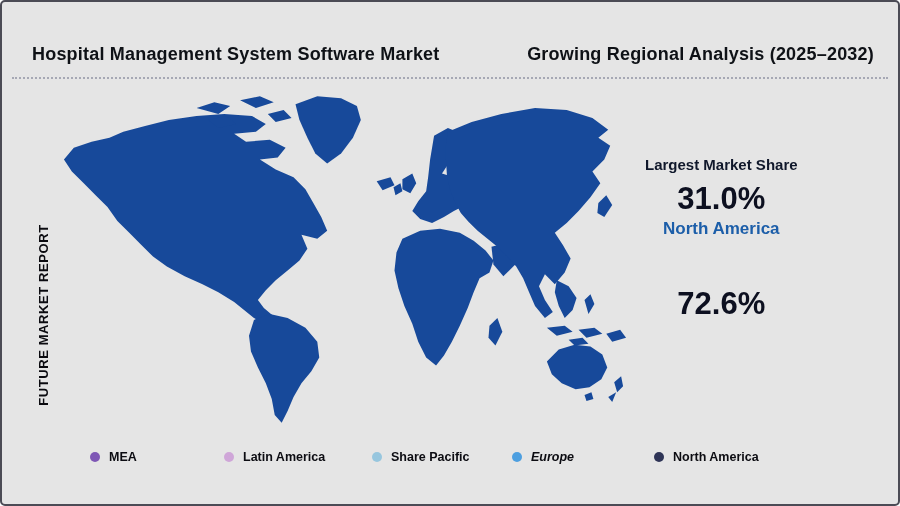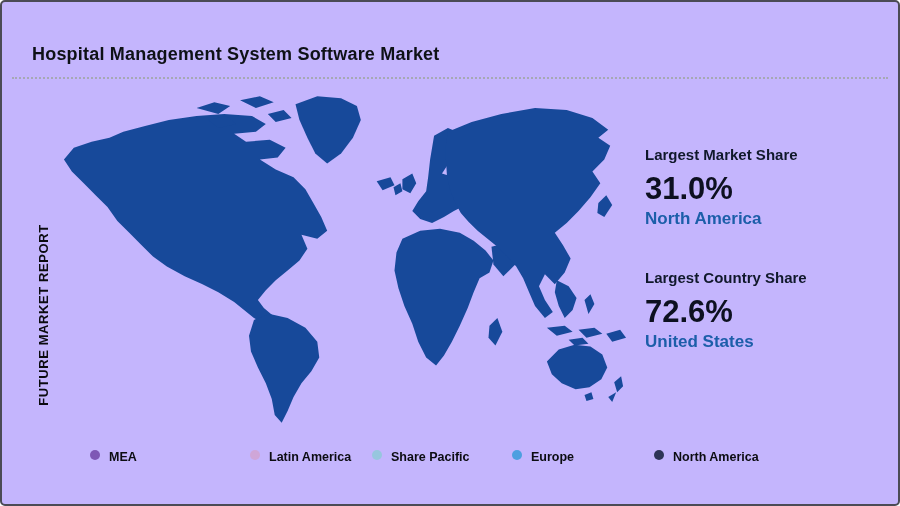--- a/index.html
+++ b/index.html
@@ -1,18 +1,18 @@
 <!DOCTYPE html>
 <html><head>
 <meta charset="utf-8">
 <style>
   html,body { margin:0; padding:0; background:#ffffff; }
   .frame {
     position:relative; width:900px; height:506px; box-sizing:border-box;
-    background:#c4b5fd; border:2px solid #4b4b55; border-radius:5px;
+    background:#e5e5e5; border:2px solid #4b4b55; border-radius:5px;
     overflow:hidden; font-family:"Liberation Sans", sans-serif;
   }
   .title {
     position:absolute; top:43px; margin:0; font-size:18px; font-weight:bold;
     color:#0e1116; white-space:nowrap; letter-spacing:0.2px; line-height:1;
   }
   .title-left  { left:30px; }
   .title-right { right:24px; }
   .divider {
     position:absolute; top:75px; left:10px; right:10px; height:0;
@@ -21,40 +21,41 @@
   .brand-vertical {
     position:absolute; top:313px; left:41px;
     transform:translate(-50%,-50%) rotate(-90deg);
     white-space:nowrap; font-size:13px; font-weight:bold; color:#0b0b10;
     letter-spacing:0.6px;
   }
   .map-wrap { position:absolute; left:56px; top:84px; width:574px; height:350px; }
   .map-wrap svg { width:100%; height:100%; display:block; }
   .map-wrap g { fill:#17499a; stroke:none; }
 
-  .stats { position:absolute; left:643px; top:144px; display:flex; flex-direction:column; }
+  .stats { position:absolute; left:643px; top:154px; display:flex; flex-direction:column;text-align:center; }
   .stat + .stat { margin-top:40px; }
   .stat-label  { font-size:15px; font-weight:bold; color:#10182b; line-height:1.2; }
   .stat-value  { font-size:31px; font-weight:bold; color:#0d1020; margin:9px 0 5px; line-height:1; }
   .stat-region { font-size:17px; font-weight:bold; color:#1c5ea9; line-height:1.2; }
 
   .legend-item {
-    position:absolute; top:448px; display:flex; align-items:flex-start; gap:9px;
+    position:absolute; top:448px; display:flex; align-items:center; gap:9px;
     font-size:12.5px; font-weight:bold; color:#0c0c12;
   }
-  .li-0 { left:88px; }  .li-1 { left:248px; } .li-2 { left:370px; }
-  .li-3 { left:510px; } .li-4 { left:652px; }
+  .li-0 { left:88px; }  .li-1 { left:222px; } .li-2 { left:370px; }
+  .li-3 { left:510px;font-style:italic; } .li-4 { left:652px; }
   .dot { width:10px; height:10px; border-radius:50%; flex:0 0 auto; }
 </style>
 </head>
 <body>
 
 <div class="frame">
 
   <h1 class="title title-left">Hospital Management System Software Market</h1>
+  <h1 class="title title-right">Growing Regional Analysis (2025–2032)</h1>
 
   <div class="divider"></div>
 
   <div class="brand-vertical">FUTURE MARKET REPORT</div>
 
   <div class="map-wrap">
     <svg viewBox="0 0 580 345" preserveAspectRatio="xMidYMid meet" aria-hidden="true">
       <g style="fill: rgb(23, 73, 154);">
         <path d="M6,70 L16,58 L34,52 L52,48 L66,42 L88,36 L112,30 L140,26 L168,24 L196,26 L210,34 L200,42 L178,44 L190,52 L214,50 L230,58 L222,68 L204,70 L220,80 L238,88 L250,100 L258,114 L266,128 L272,142 L262,150 L246,146 L252,160 L244,172 L232,182 L220,192 L210,202 L202,212 L208,220 L220,230 L230,238 L224,244 L212,238 L198,230 L188,222 L178,214 L162,204 L146,196 L128,188 L110,178 L96,168 L84,156 L72,144 L60,132 L50,118 L38,106 L26,94 L14,82 Z"></path>
         <path d="M140,18 L158,12 L174,16 L162,24 Z M184,10 L204,6 L218,12 L200,18 Z M152,30 L170,26 L180,34 L162,38 Z M212,24 L228,20 L236,28 L220,32 Z"></path>
@@ -76,23 +77,21 @@
     </svg>
   </div>
 
   <div class="stats">
     <div class="stat">
       <div class="stat-label">Largest Market Share</div>
       <div class="stat-value">31.0%</div>
       <div class="stat-region">North America</div>
     </div>
     <div class="stat">
-      <div class="stat-label">Largest Country Share</div>
       <div class="stat-value">72.6%</div>
-      <div class="stat-region">United States</div>
     </div>
   </div>
 
   <div class="legend-item li-0">
     <span class="dot" style="background-color: rgb(126, 87, 181);"></span>
     <span>MEA</span>
   </div>
   <div class="legend-item li-1">
     <span class="dot" style="background-color: rgb(207, 166, 216);"></span>
     <span>Latin America</span>

